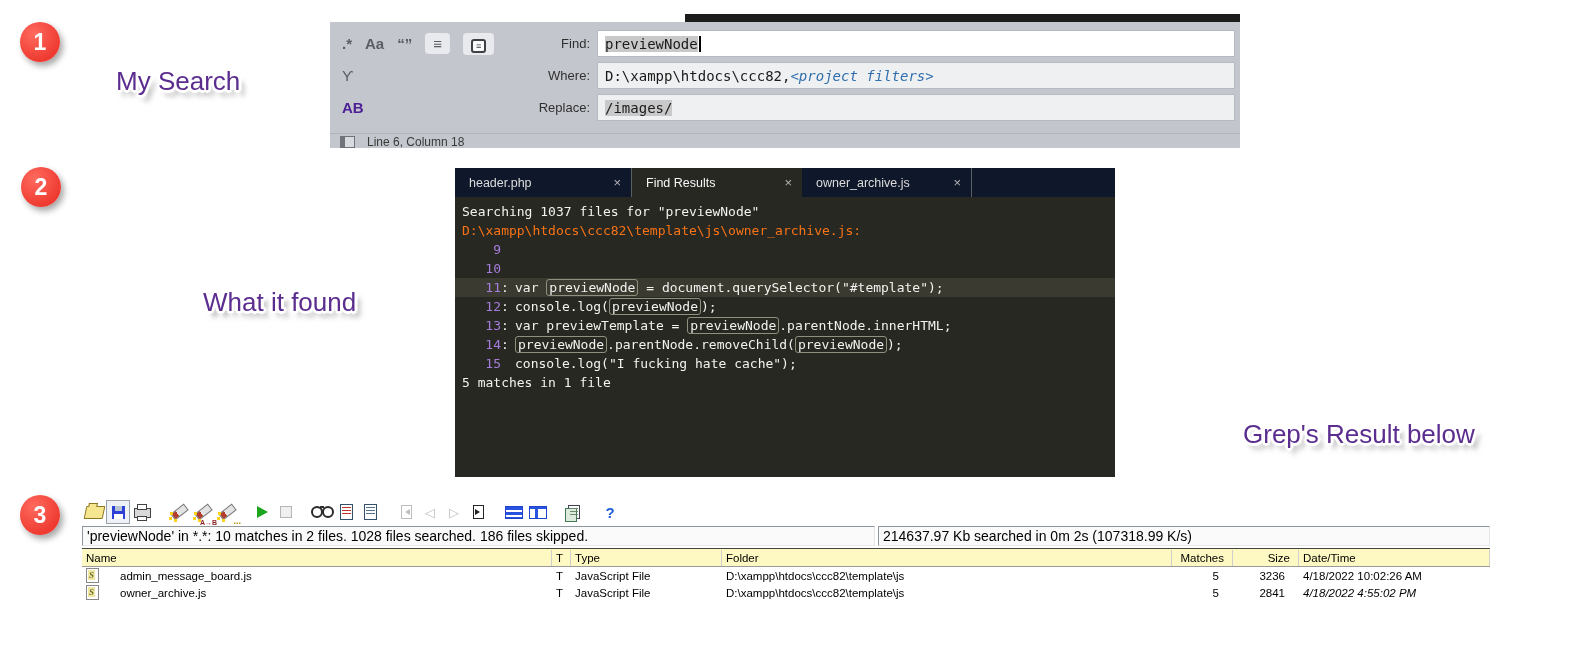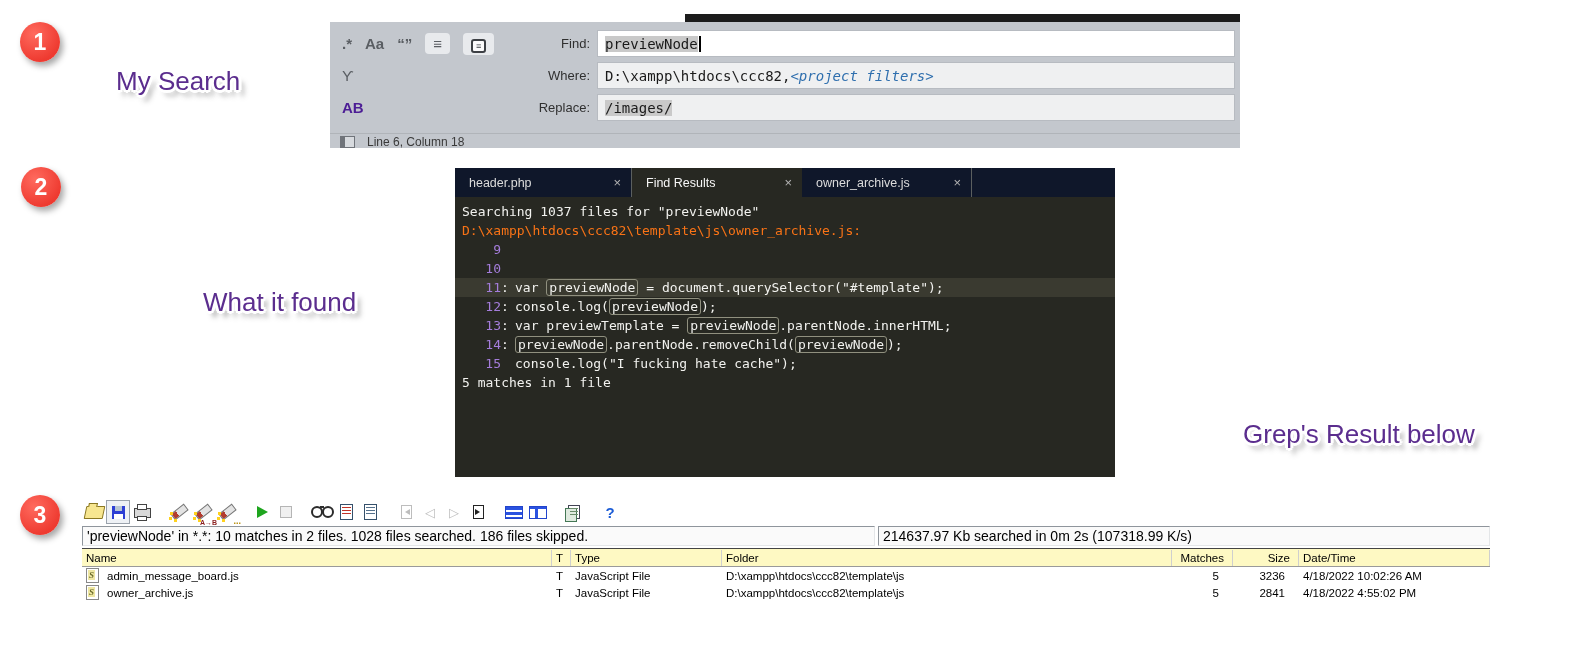--- a/index.html
+++ b/index.html
@@ -119,21 +119,21 @@
   .gsbox.left{width:793px;flex:none;} .gsbox.right{flex:1;}
 
   .gtable{margin-top:2px;border-top:1px solid #444;font-size:11.5px;color:#000;}
   .ghead{display:flex;height:17px;background:#fef9c3;border-bottom:1px solid #9a9a9a;align-items:flex-end;}
   .gth{box-sizing:border-box;border-right:1px solid #cfcfcf;padding:1px 4px 0 4px;line-height:15px;
        white-space:nowrap;overflow:hidden;}
   .gth.num{text-align:right;padding-right:8px;}
   .grow{display:flex;height:17px;align-items:center;background:#fff;}
   .gtd{box-sizing:border-box;padding:0 4px;white-space:nowrap;overflow:hidden;}
   .gtd.num{text-align:right;padding-right:14px;}
-  .namecell{display:flex;align-items:center;gap:8px;}
+  .namecell{display:flex;align-items:center;gap:21px;}
   .jsicon{width:11px;height:13px;background:#fff;border:1px solid #888;position:relative;flex:none;}
   .jsicon::before{content:"";position:absolute;left:1px;top:1px;width:7px;height:10px;background:#efe7a2;}
   .jsicon::after{content:"S";position:absolute;left:2px;top:1px;font:italic bold 9px "Liberation Serif",serif;color:#6b6b2a;}
 </style>
 </head>
 <body>
 
 <div id="stage">
 
   <div class="badge" style="left:20px;top:22px;">1</div>
@@ -300,19 +300,19 @@
           <div class="grow">
             <div class="gtd namecell" style="width: 470px;">
               <span class="jsicon"></span>
               <span>owner_archive.js</span>
             </div>
             <div class="gtd" style="width: 19px;">T</div>
             <div class="gtd" style="width: 151px;">JavaScript File</div>
             <div class="gtd" style="width: 450px;">D:\xampp\htdocs\ccc82\template\js</div>
             <div class="gtd num" style="width: 61px;">5</div>
             <div class="gtd num" style="width: 66px;">2841</div>
-            <div class="gtd" style="width: 191px;">4/18/2022 4:55:02 PM</div>
+            <div class="gtd" style="width: 191px; font-style: italic;">4/18/2022 4:55:02 PM</div>
           </div>
         </div>
     </div>
   </div>
 
 </div>
 
 </body></html>

